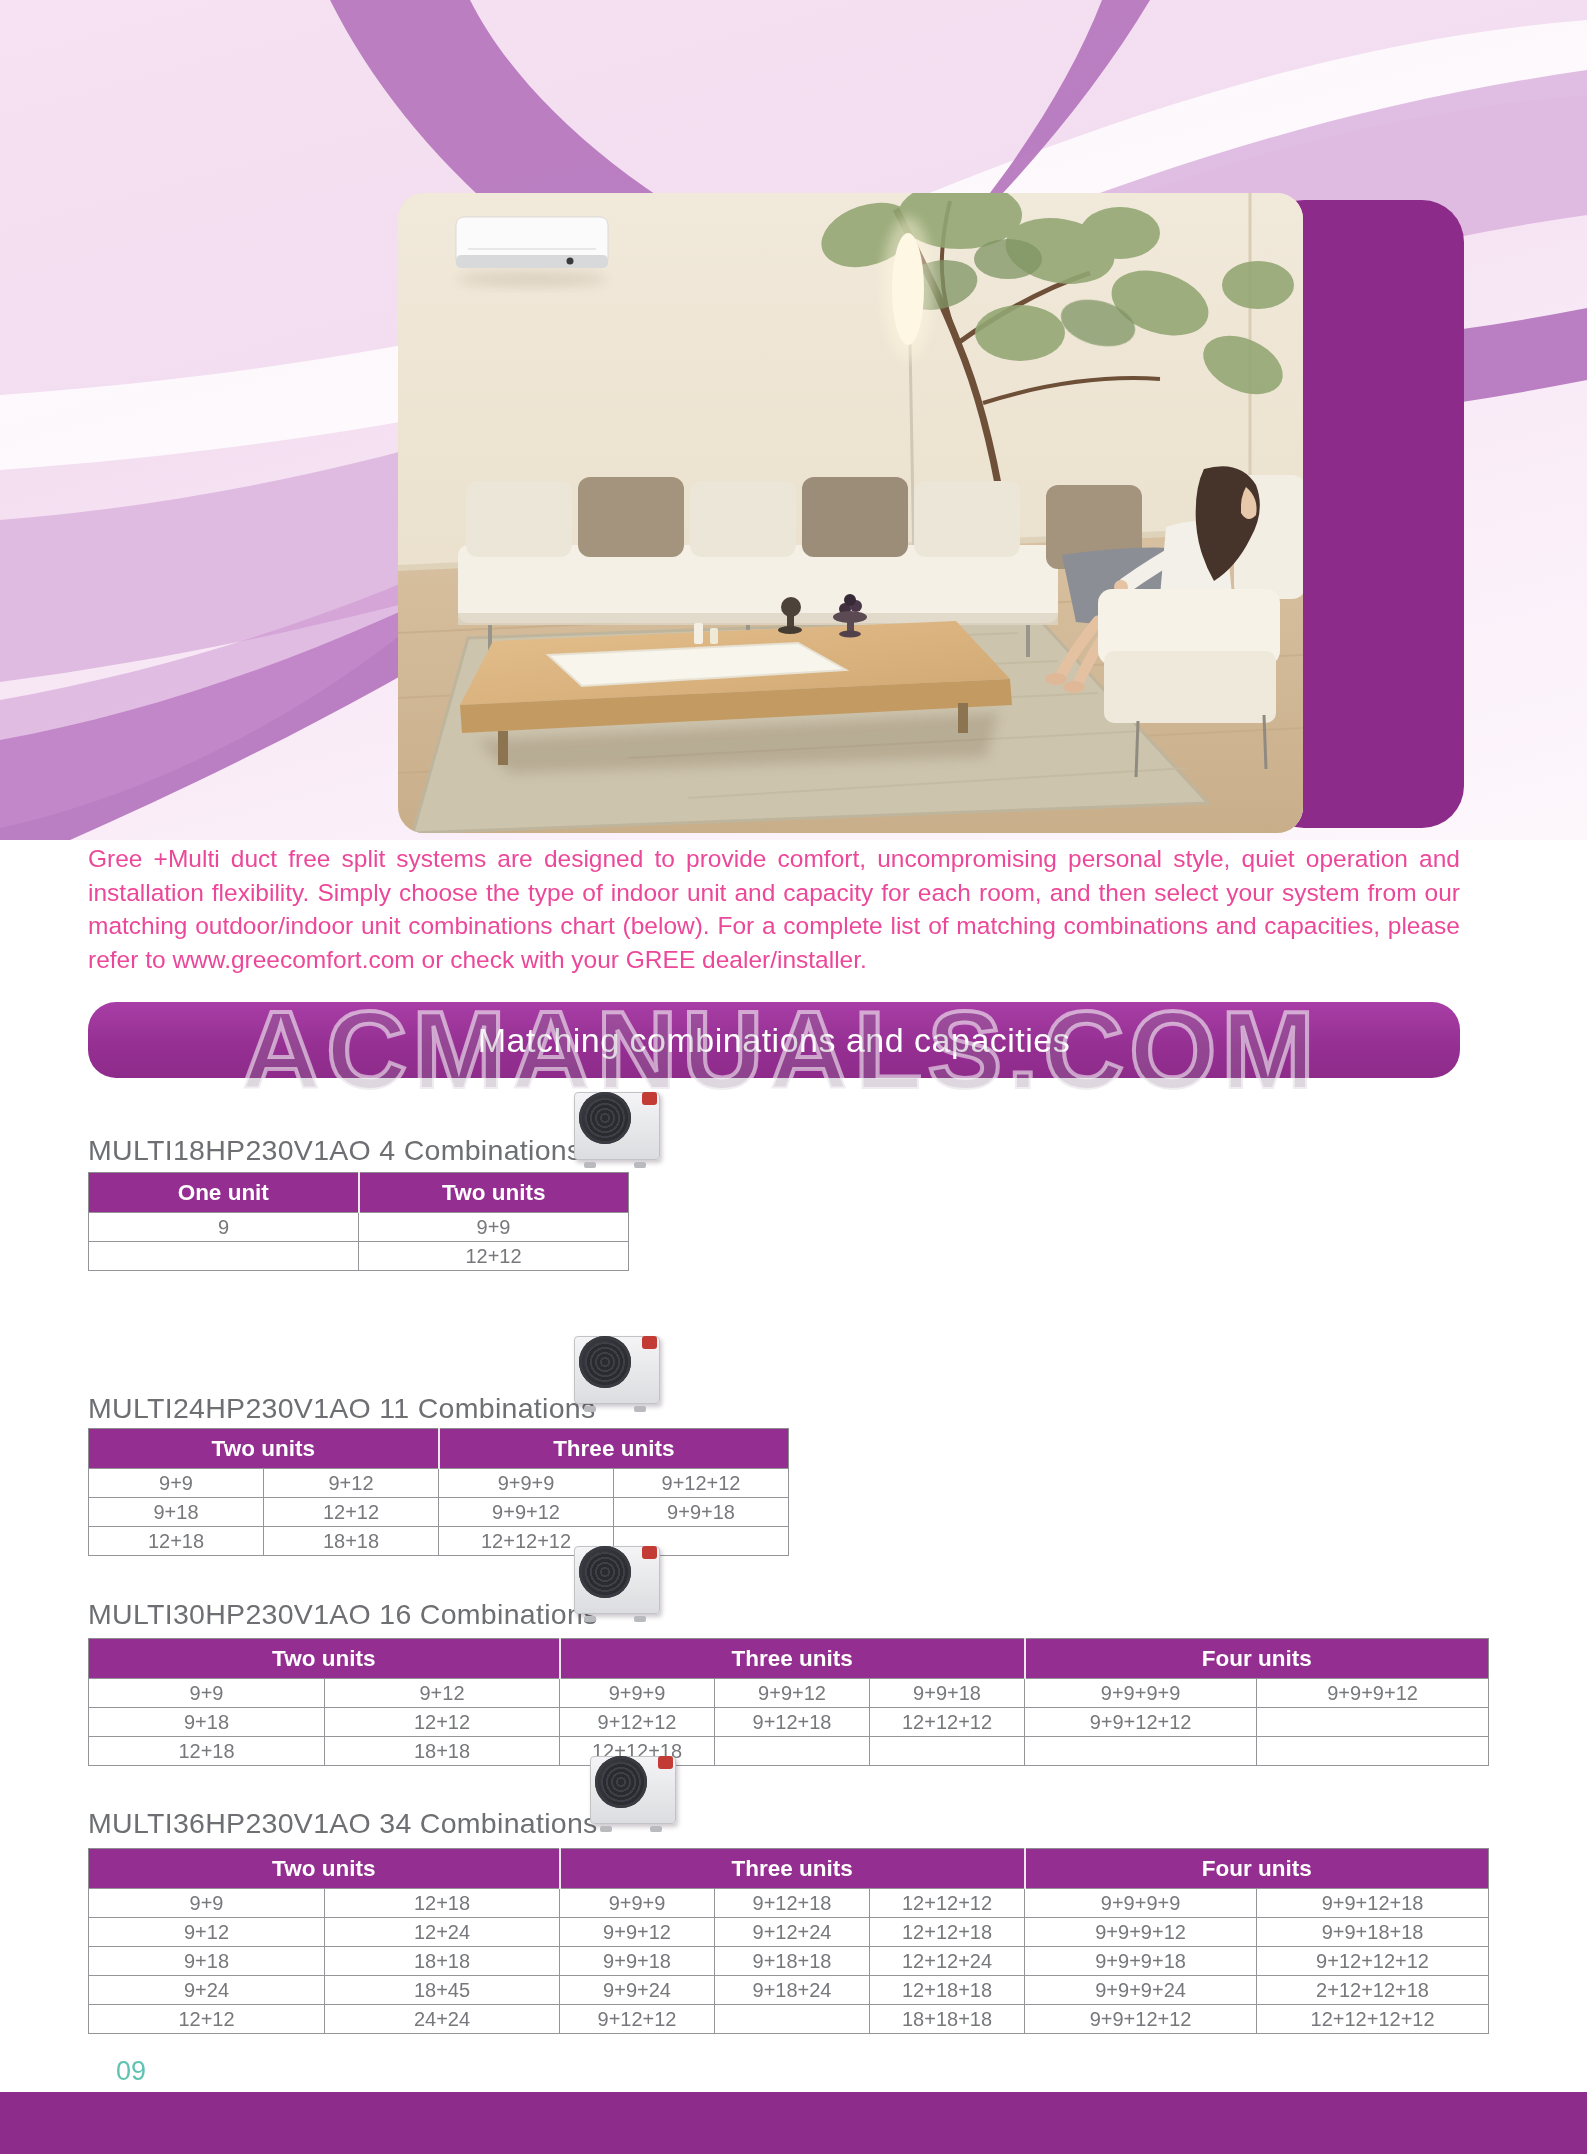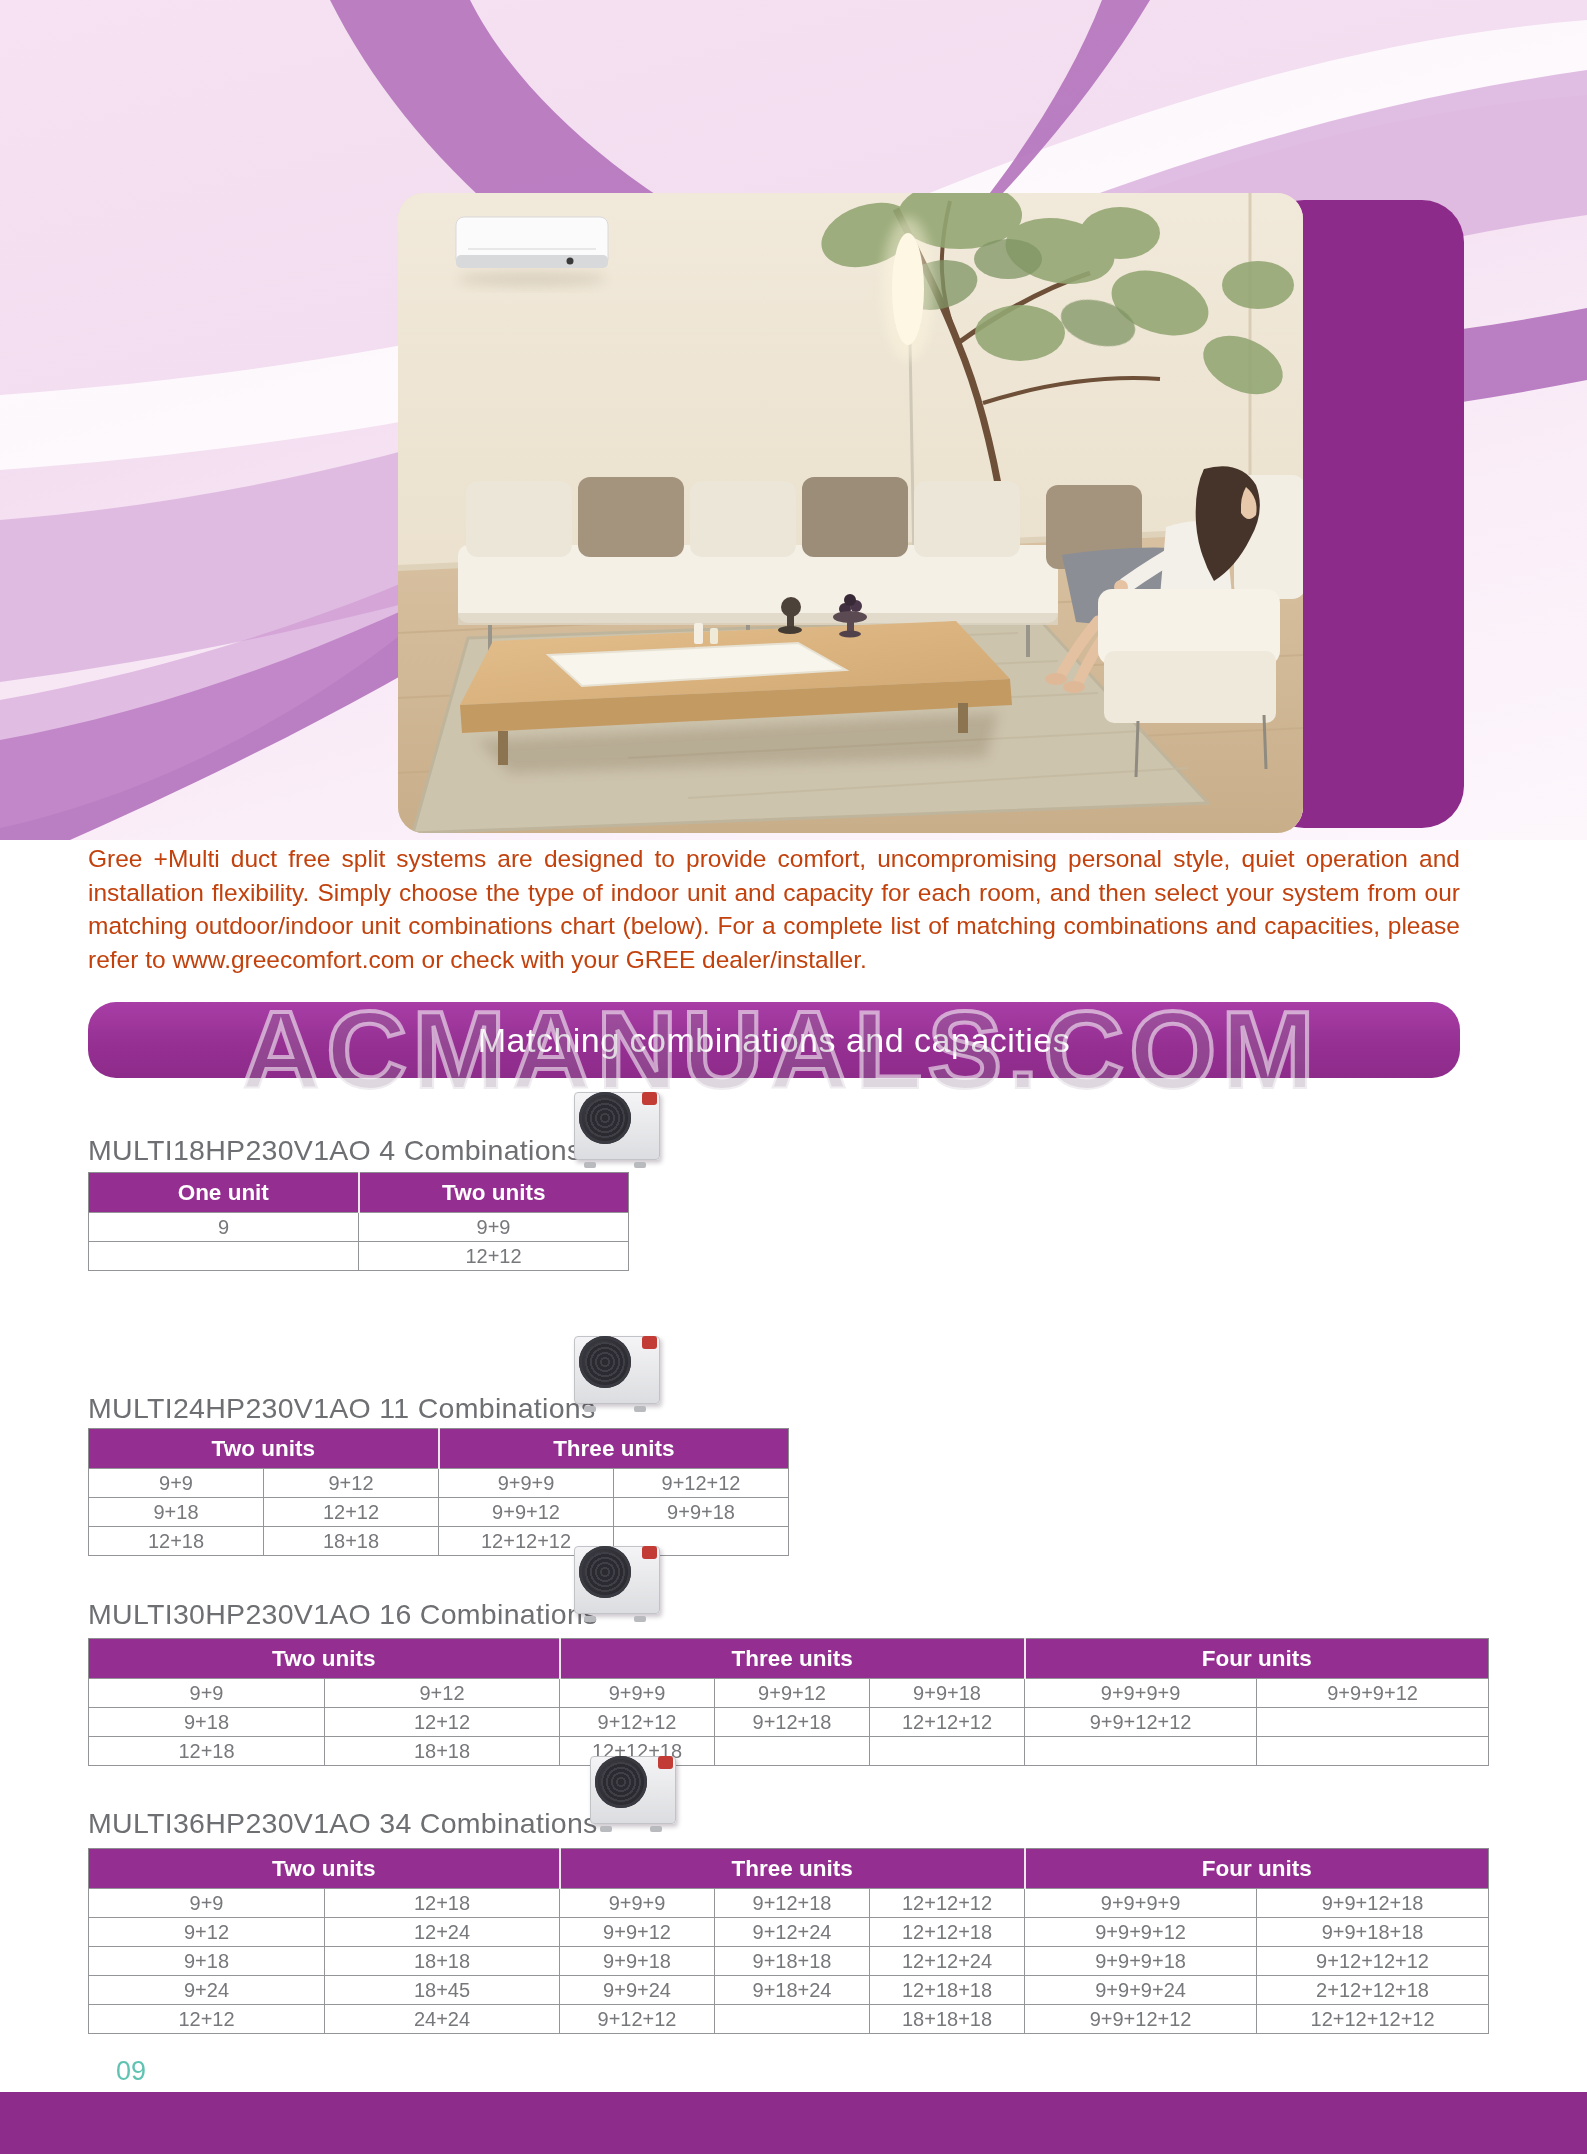--- a/index.html
+++ b/index.html
@@ -13,21 +13,21 @@
 
   .purple-panel{position:absolute;left:1262px;top:200px;width:202px;height:628px;
         background:#8d2b8a;border-radius:42px;}
 
   
   .photo{position:absolute;left:398px;top:193px;width:905px;height:640px;
          border-radius:26px;overflow:hidden;background:#ece3d2;}
 
   
   .intro{position:absolute;left:88px;top:842px;width:1372px;
-         font-size:24.5px;line-height:33.5px;color:#c2410c;text-align:justify;margin:0;}
+         font-size:24.5px;line-height:33.5px;color:#ec4899;text-align:justify;margin:0;}
 
   
   .banner{position:absolute;left:88px;top:1002px;width:1372px;height:76px;
           background:linear-gradient(180deg,#a83ea6 0%,#963093 55%,#8d2b8a 100%);
           border-radius:28px;display:flex;align-items:center;justify-content:center;}
   .banner span{color:#ffffff;font-size:34px;letter-spacing:0.5px;}
 
   .watermark{position:absolute;left:100px;top:992px;width:1360px;text-align:center;
              font-size:112px;font-weight:bold;letter-spacing:5px;line-height:1.05;
              color:rgba(146,122,148,0.30);

